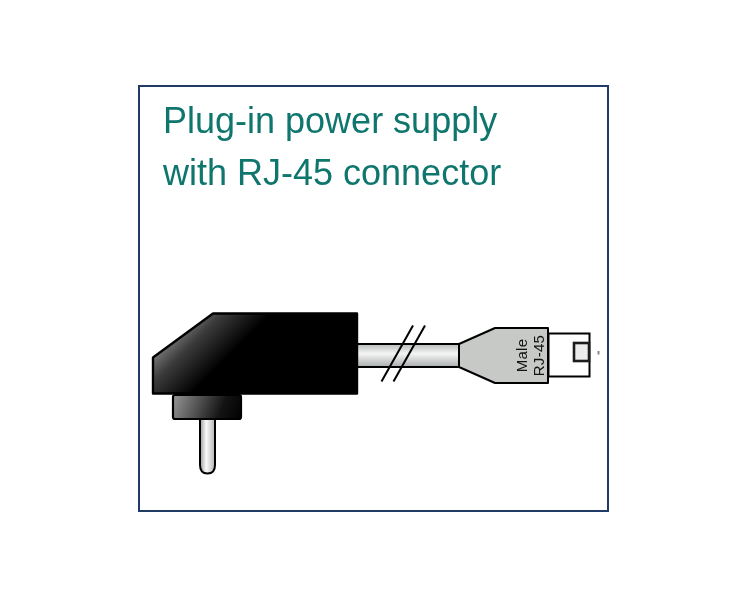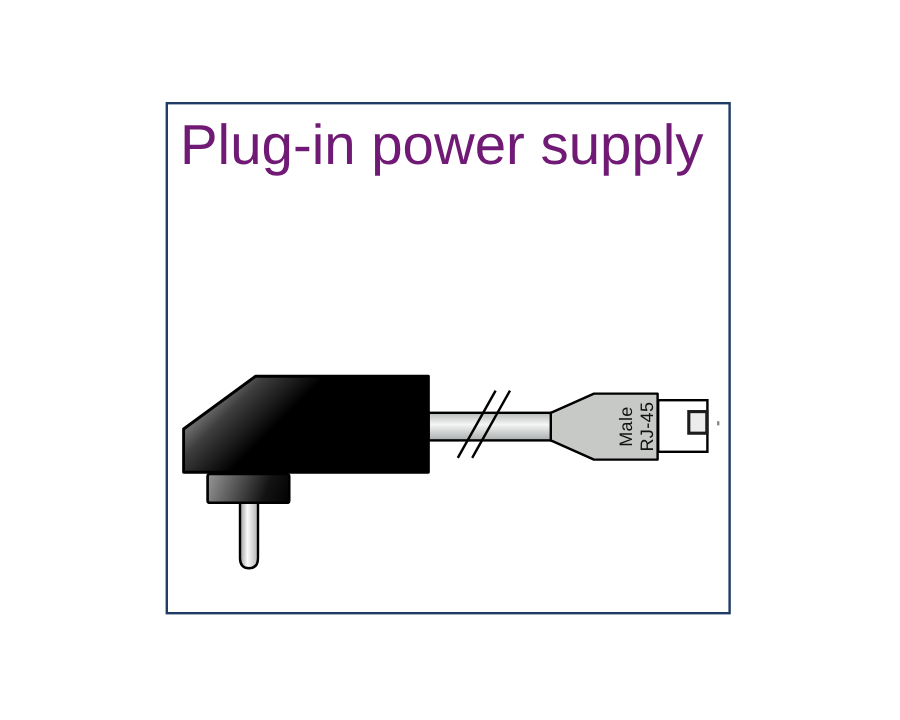--- a/index.html
+++ b/index.html
@@ -19,25 +19,26 @@
     left: 138px;
     top: 85px;
     width: 471px;
     height: 427px;
     box-sizing: border-box;
     border: 2.5px solid #1f3b66;
     background: #ffffff;
   }
   .figure-title {
     padding: 8px 6px 0 10px;
-    font-size: 47px;
+    font-size: 36px;
     line-height: 52px;
     letter-spacing: 0px;
-    color: #701a75;
+    color: #0f766e;
     white-space: nowrap;
+    margin-left: 13px;
   }
   .diagram-svg {
     position: absolute;
     left: 0;
     top: 0;
     width: 750px;
     height: 600px;
   }
   .connector-text {
     font-family: "Liberation Sans", sans-serif;
@@ -45,20 +46,21 @@
     fill: #111111;
     letter-spacing: 0.3px;
   }
 </style>
 </head>
 <body>
 
 <div class="figure-frame">
   <div class="figure-title">
     <div>Plug-in power supply</div>
+    <div>with RJ-45 connector</div>
   </div>
 </div>
 
 <svg class="diagram-svg" viewBox="0 0 750 600" xmlns="http://www.w3.org/2000/svg">
   <defs>
     <linearGradient id="gBody" gradientUnits="userSpaceOnUse" x1="178" y1="330" x2="252" y2="404">
       <stop offset="0" stop-color="#7a7a7a"></stop>
       <stop offset="0.18" stop-color="#3d3d3d"></stop>
       <stop offset="0.52" stop-color="#000000"></stop>
     </linearGradient>

